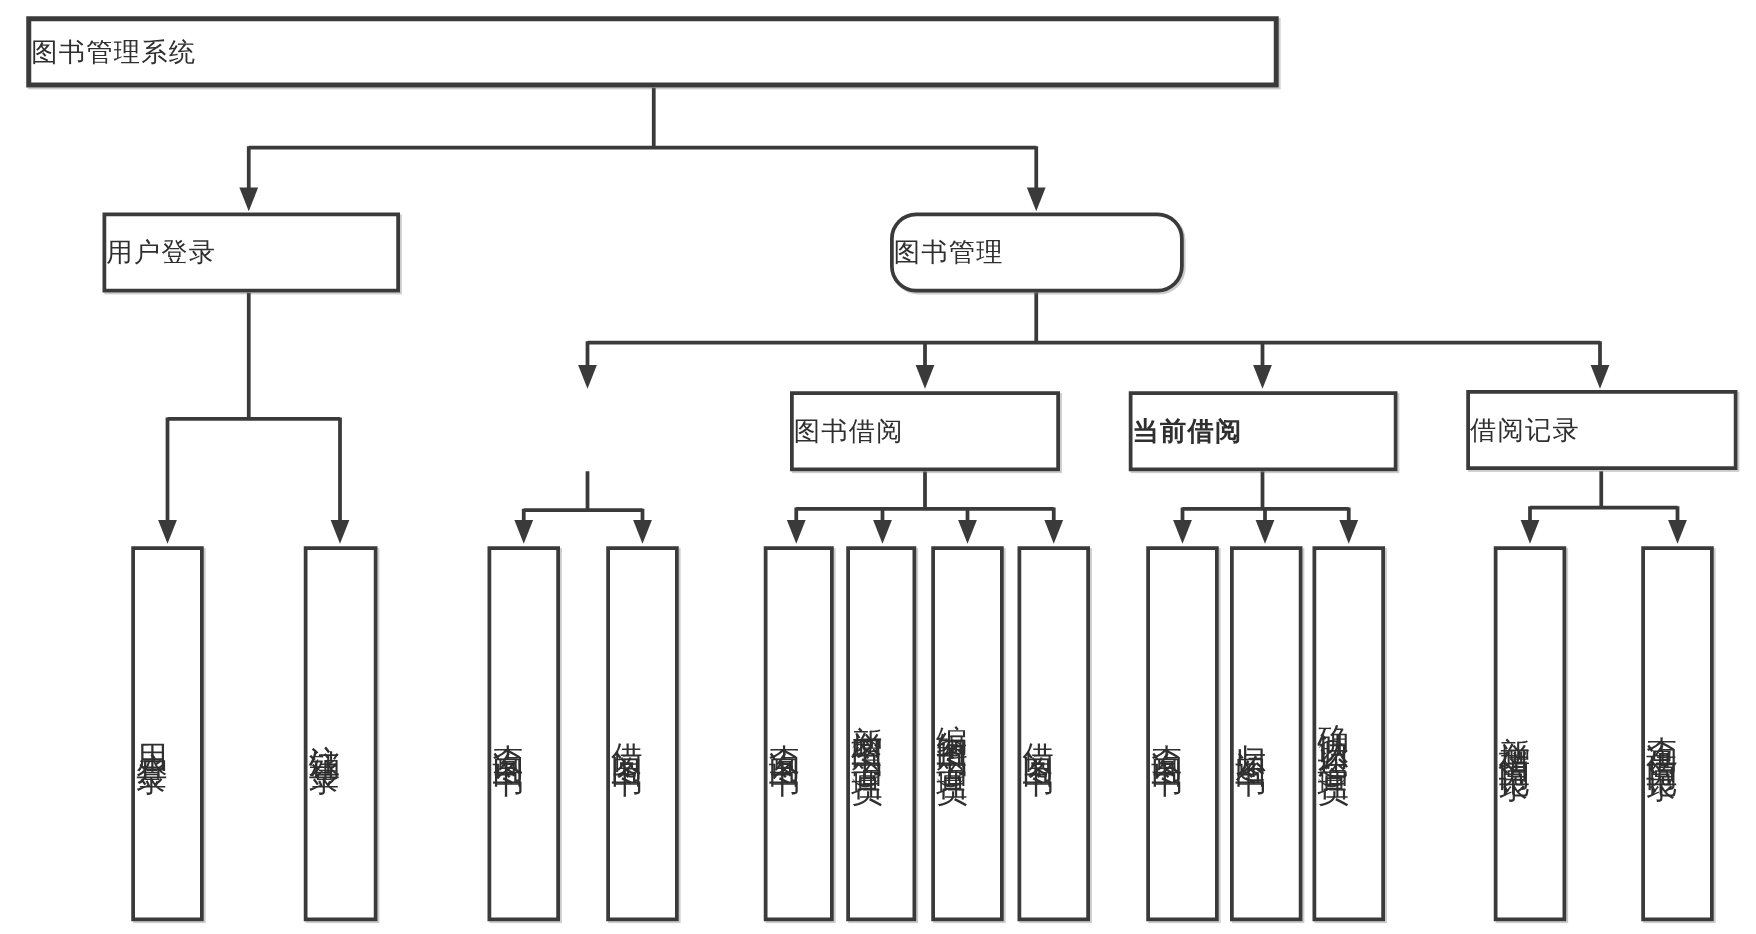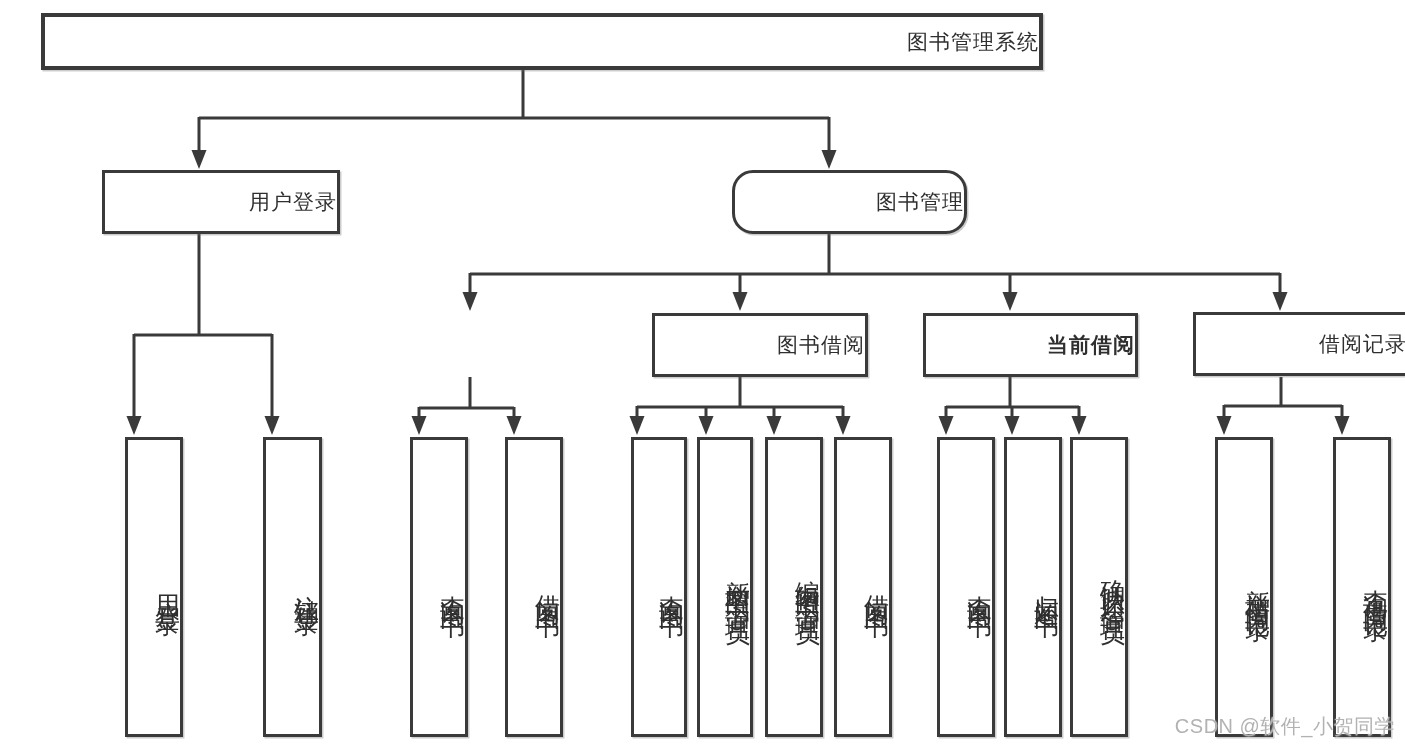--- a/index.html
+++ b/index.html
@@ -28,25 +28,24 @@
     color: var(--line);
     z-index: 1;
   }
   .node {
     position: absolute;
     box-sizing: border-box;
     border: 3px solid var(--line);
     background: var(--background);
     display: flex;
     align-items: center;
-    justify-content: flex-end;
+    justify-content: flex-start;
     color: var(--text);
     z-index: 2;
     box-shadow: 1.5px 1.5px 0 rgba(110,110,110,0.35);
-    margin-left: 20px;
   }
   .node.hbox {
     font-size: 21px;
     letter-spacing: 1px;
     white-space: nowrap;
   }
   .node.root { border-width: 4px; }
   .node.leaf span {
     writing-mode: vertical-rl;
     text-orientation: mixed;
@@ -112,21 +111,21 @@
   <div class="node hbox" style="left:712px; top:170px; width:235px; height:64px;border-radius:21px;">
     <span>图书管理</span>
   </div>
 
   <div class="node hbox" style="left:632px; top:313px; width:216px; height:64px;">
     <span>图书借阅</span>
   </div>
   <div class="node hbox" style="left:903px; top:313px; width:215px; height:64px;font-weight:bold;">
     <span>当前借阅</span>
   </div>
-  <div class="node hbox" style="left:1173px; top:312px; width:217px; height:64px;padding-left:24px;">
+  <div class="node hbox" style="left:1173px; top:312px; width:217px; height:64px;">
     <span>借阅记录</span>
   </div>
 
   <div class="node leaf" style="left:105px; top:437px; width:58px; height:300px;">
     <span>用户登录</span>
   </div>
   <div class="node leaf" style="left:243px; top:437px; width:59px; height:300px;">
     <span>注销登录</span>
   </div>
 
@@ -160,15 +159,14 @@
     <span>确认归还（管理员）</span>
   </div>
 
   <div class="node leaf" style="left:1195px; top:437px; width:58px; height:300px;">
     <span>新增借阅记录</span>
   </div>
   <div class="node leaf" style="left:1313px; top:437px; width:58px; height:300px;">
     <span>查询借阅记录</span>
   </div>
 
-  <div class="watermark">CSDN @软件_小贺同学</div>
 
 </div>
 
 </body></html>

